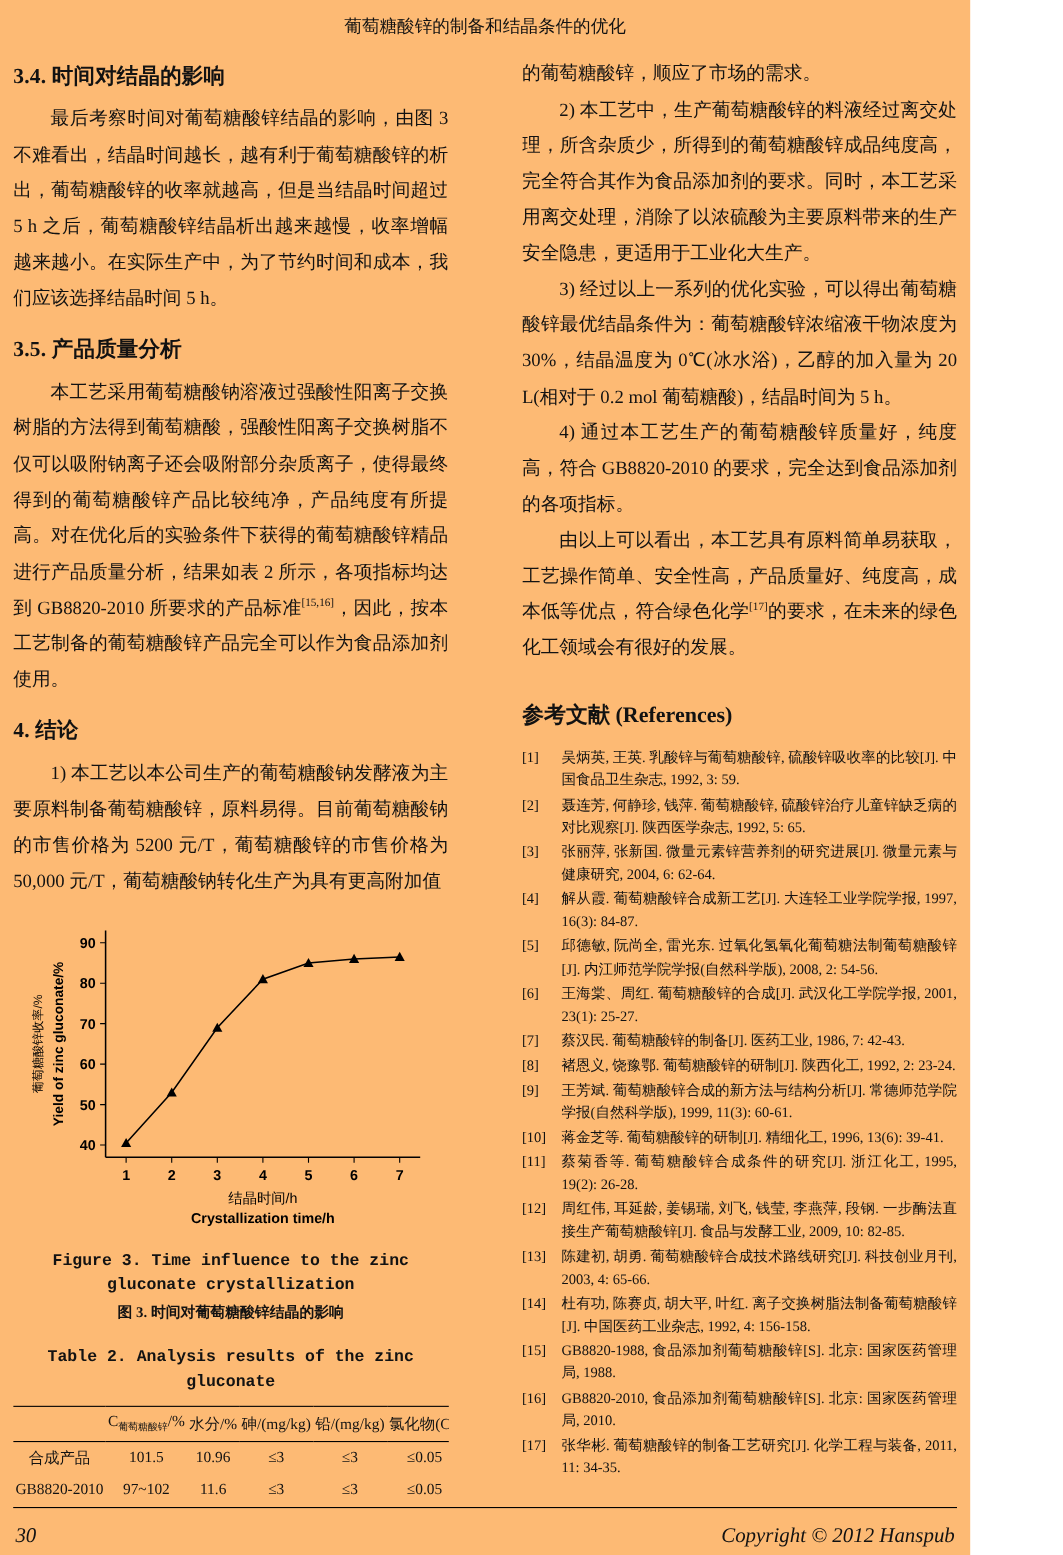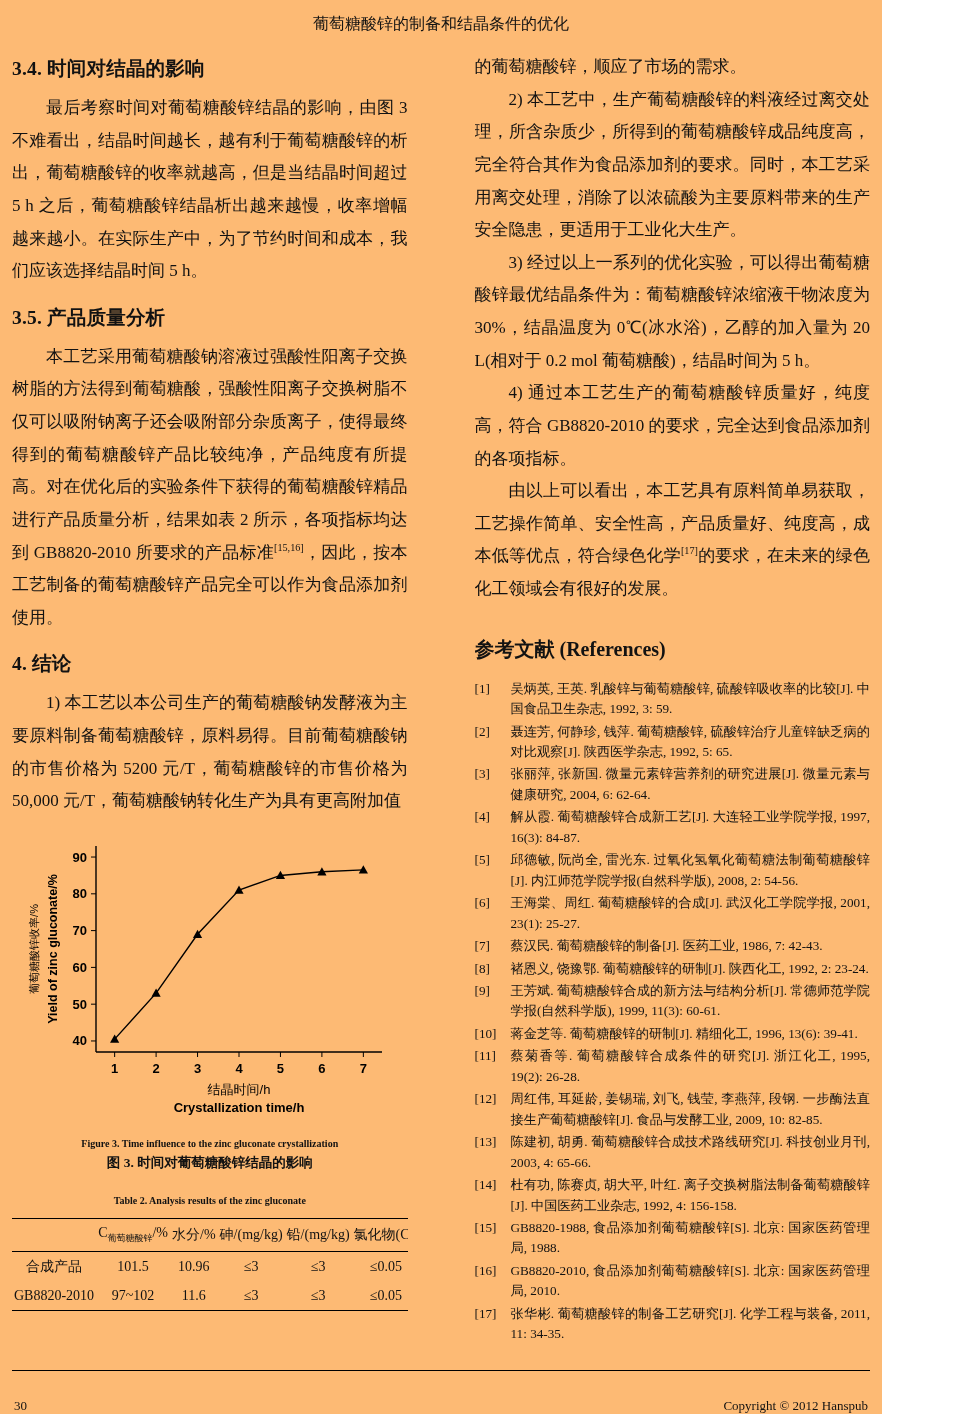--- a/index.html
+++ b/index.html
@@ -45,21 +45,21 @@
   
   .chart-wrap {
     display:flex; justify-content:center;
     margin:14px 0 4px 0;
   }
   .caption {
     text-align:center;
     font-weight:bold;
     line-height:1.5;
   }
-  .caption .cap-en { font-size:10px; }
+  .caption .cap-en { font-size:15px;font-family:Liberation Mono, monospace; }
   .caption .cap-zh { font-size:13.5px; margin-top:2px; }
   .table-caption { margin-top:20px; }
   
   .data-table {
     width:100%;
     border-collapse:collapse;
     margin-top:10px;
     font-size:14px;
     border-top:1.5px solid #000;
     border-bottom:1.5px solid #000;
@@ -93,23 +93,24 @@
   }
   .ref-num { flex:none; width:36px; }
   .ref-text { flex:1; }
   
   .page-footer {
     height:44px;
     border-top:1px solid #000;
     margin-top:6px;
     display:flex;
     justify-content:space-between;
-    align-items:flex-end;
+    align-items:center;
     padding:8px 2px 0 2px;
-    font-size:13px;
+    font-size:19px;
+    font-style:italic;
   }
   svg text { font-family:"Liberation Sans", sans-serif; }
 </style>
 </head>
 <body>
 
 <div class="page">
 
   <div class="page-header">
     <span>葡萄糖酸锌的制备和结晶条件的优化</span>

